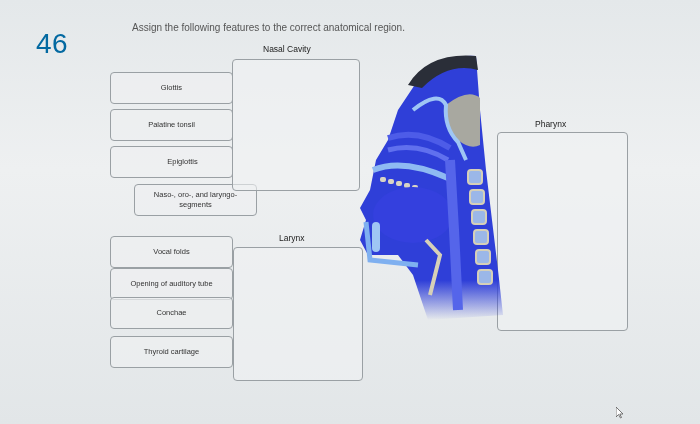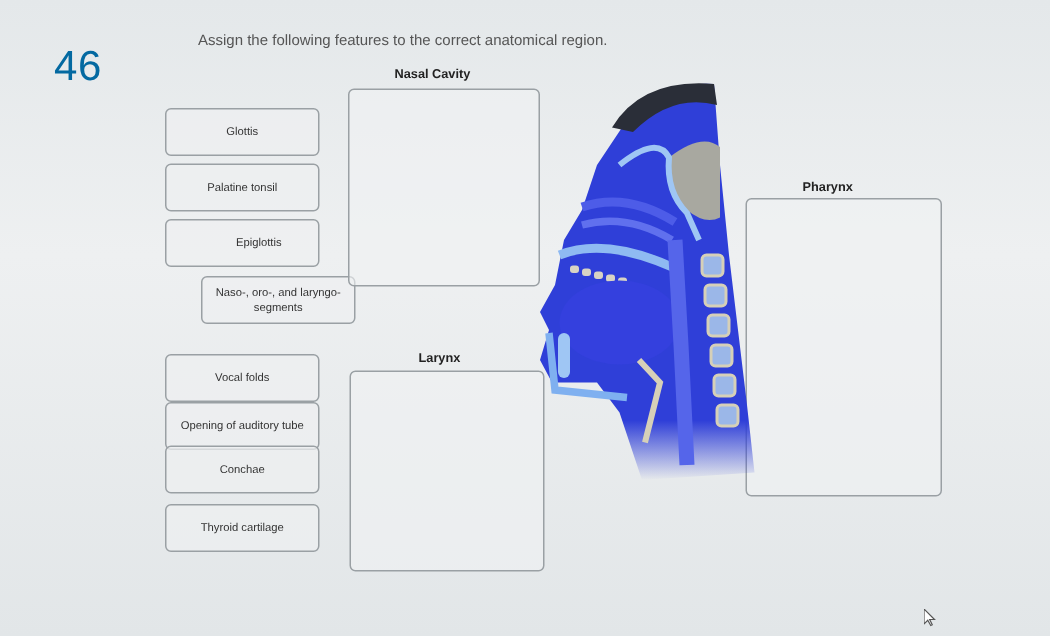--- a/index.html
+++ b/index.html
@@ -4,24 +4,24 @@
   <style>
     html, body { margin: 0; padding: 0; }
     body {
       width: 700px; height: 424px; overflow: hidden; position: relative;
       background: linear-gradient(180deg, #e4e8ea 0%, #eef0f1 40%, #e2e6e8 100%);
       font-family: "Liberation Sans", sans-serif;
       color: #333;
     }
     .qnum { position: absolute; left: 36px; top: 28px; font-size: 28px; color: #0369a1; font-weight: 400; letter-spacing: 0.5px; }
     .instr { position: absolute; left: 100px; top: 22px; font-size: 10px; color: #555; margin-left: 32px; }
-    .zone-label { position: absolute; font-size: 8.5px; font-weight: bold; color: #222; text-align: right; }
+    .zone-label { position: absolute; font-size: 8.5px; font-weight: normal; color: #222; text-align: right; }
     .zone { position: absolute; border: 1px solid #9aa0a4; border-radius: 4px; background: rgba(240,242,243,0.6); }
     .chip {
-      position: absolute; left: 110px; width: 103px; border: 1px solid #9aa0a4; border-radius: 4px;
+      position: absolute; left: 110px; width: 123px; border: 1px solid #9aa0a4; border-radius: 4px;
       background: rgba(238,240,241,0.7); font-size: 7.5px; color: #333; text-align: center;
       display: flex; align-items: center; justify-content: center; line-height: 10px; box-sizing: border-box; padding: 0 4px;
     }
     .figure { position: absolute; left: 358px; top: 50px; width: 150px; height: 280px; }
     .cursor { position: absolute; left: 616px; top: 405px; }
   </style>
 </head>
 <body>
 
 <div class="qnum">46</div>

